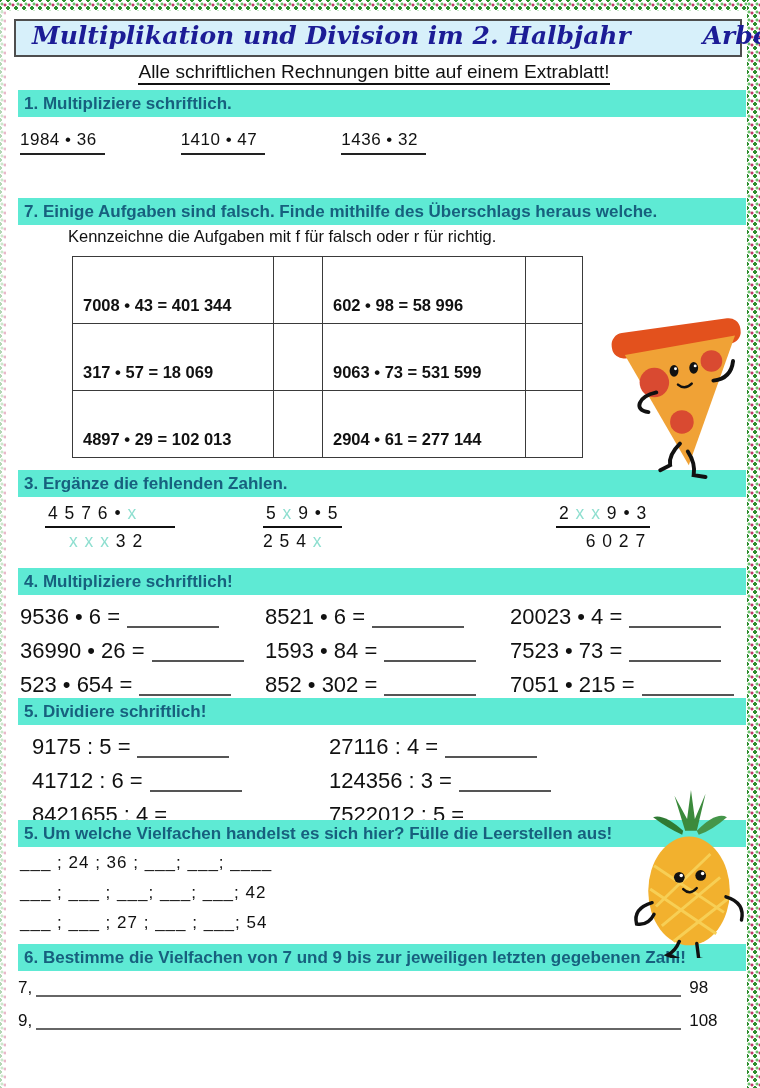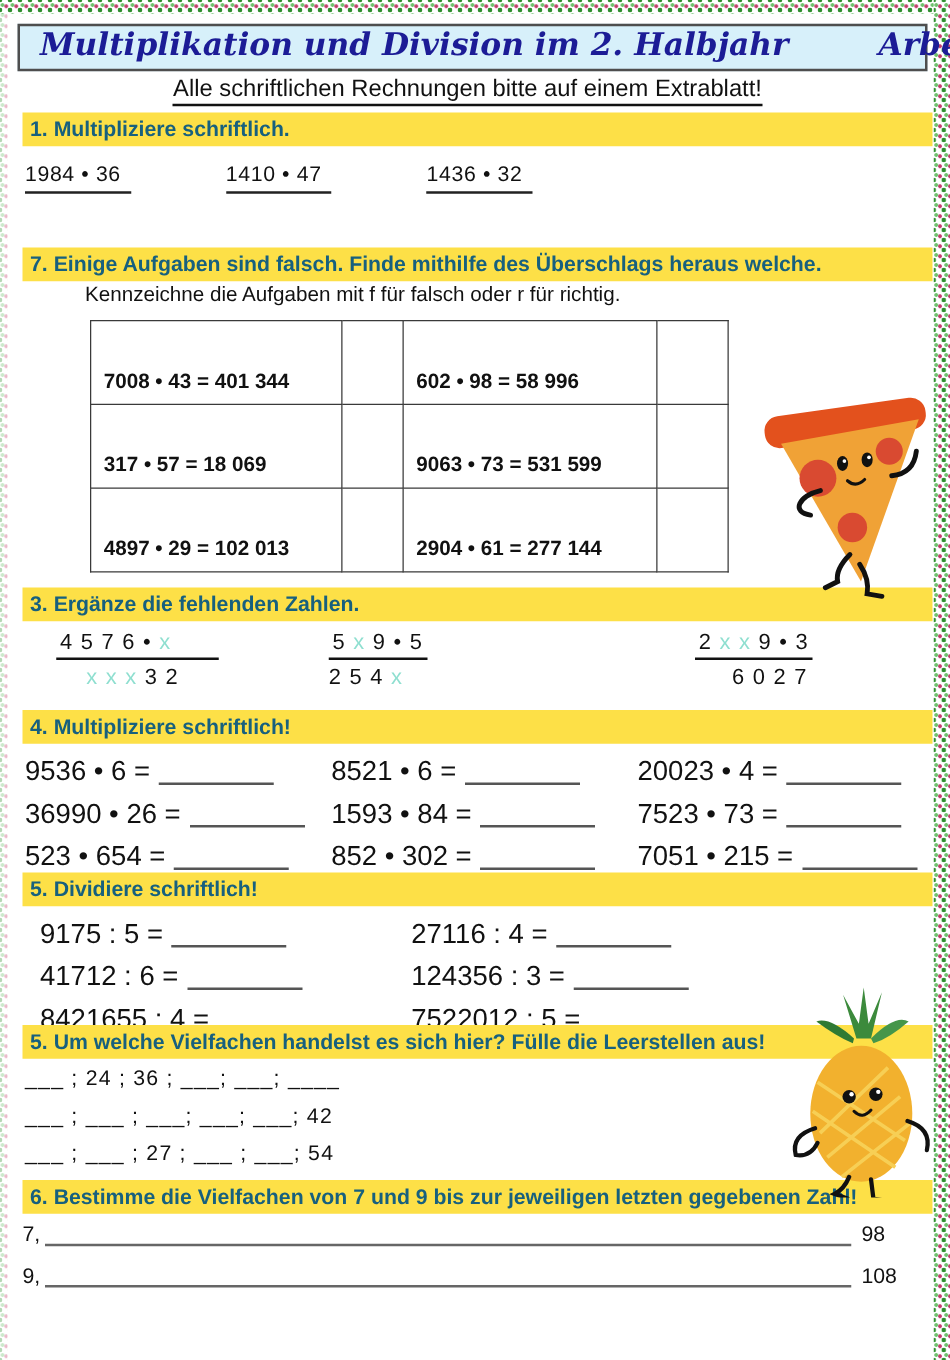--- a/index.html
+++ b/index.html
@@ -17,21 +17,21 @@
   .border-left{position:absolute;top:0;left:0;width:6px;height:1088px;opacity:.35;}
 
   .title-box{position:absolute;left:14px;top:19px;width:728px;height:38px;background:#d7f0fa;
       border:2px solid #4e4e4e;display:flex;align-items:flex-start;padding:0 16px;box-sizing:border-box;}
   .title-main,.title-right{font-family:"DejaVu Serif",serif;font-style:italic;font-weight:bold;
       color:#1c1c96;font-size:25px;white-space:nowrap;}
   .title-right{margin-left:72px;}
   .subtitle{position:absolute;left:0;top:61px;width:748px;text-align:center;font-size:19px;color:#111;}
   .subtitle span{border-bottom:2px solid #111;padding-bottom:1px;}
 
-  .band{position:absolute;left:18px;width:728px;height:27px;background:#fde047;color:#17607e;
+  .band{position:absolute;left:18px;width:728px;height:27px;background:#5eead4;color:#17607e;
       font-weight:bold;font-size:17px;line-height:27px;padding-left:6px;box-sizing:border-box;white-space:nowrap;}
   #band-s1{top:90px;} #band-s2{top:198px;} #band-s3{top:470px;} #band-s4{top:568px;}
   #band-s5{top:698px;} #band-s5b{top:820px;} #band-s6{top:944px;}
 
   
   .s1-problems{position:absolute;left:20px;top:130px;font-size:17px;}
   .p-underline{display:inline-block;border-bottom:2px solid #222;padding:0 8px 3px 0;
       margin-right:76px;letter-spacing:.5px;}
 
   

